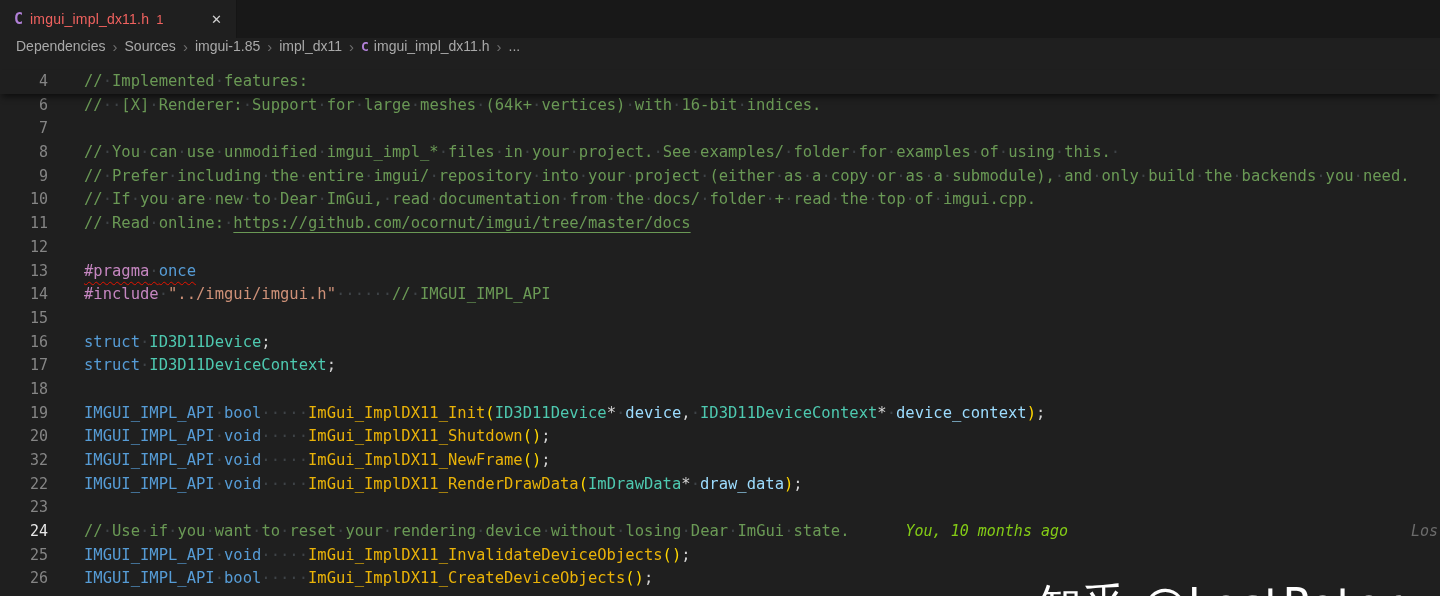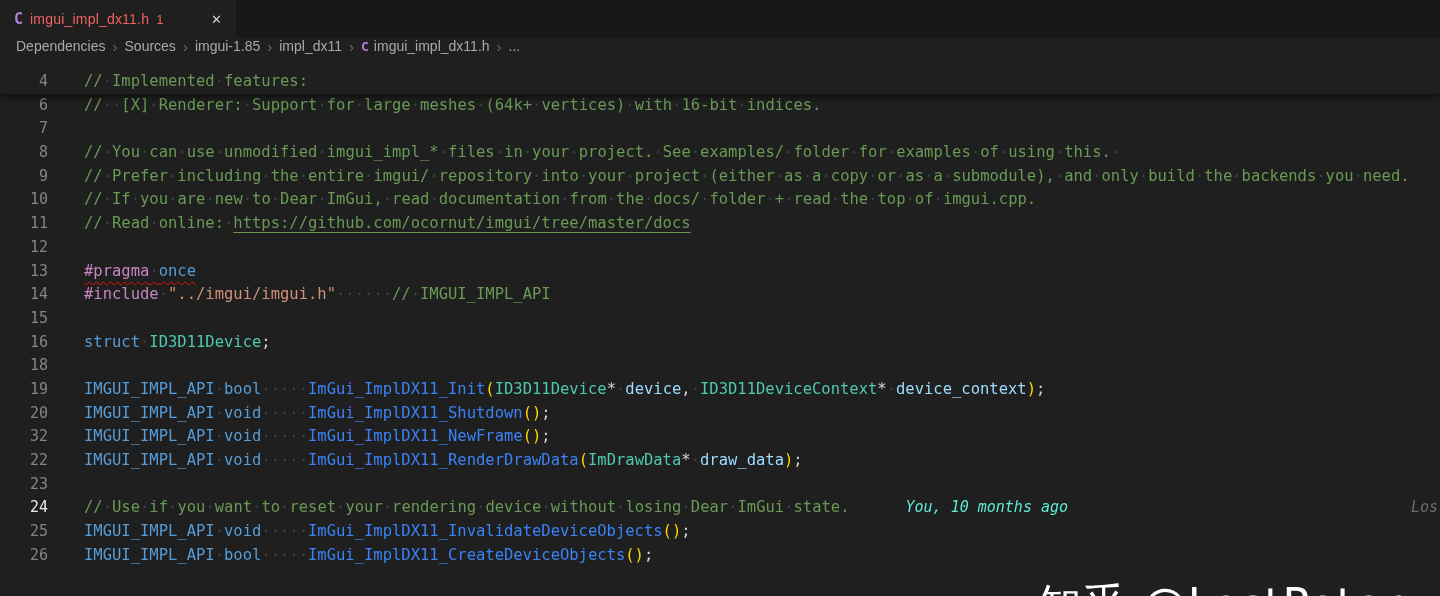--- a/index.html
+++ b/index.html
@@ -30,31 +30,31 @@
             box-shadow:0 5px 6px -2px rgba(0,0,0,.55); }
   .lines { position:relative; z-index:1; }
   .line { display:flex; height:23.7px; line-height:23.7px; white-space:pre; position:relative; }
   .num { flex:none; width:48px; text-align:right; color:#858585; font-size:15px;
          cursor:pointer; }
   .num.active { color:#e8e8e8; }
   .code { margin-left:36px; }
   .tok.cm { color:#6a9955; }
   .tok.kw { color:#569cd6; }
   .tok.ty { color:#4ec9b0;margin-top:20px; }
-  .tok.fn { color:#3b82f6;margin-top:6px; }
+  .tok.fn { color:#eab308;margin-top:6px; }
   .tok.st { color:#ce9178; }
   .tok.pp { color:#c586c0; }
   .tok.vr { color:#9cdcfe; }
   .tok.pn { color:#d4d4d4; }
   .tok.br { color:#ffd700; }
   .tok.link { text-decoration:underline; text-underline-offset:4px; }
   .tok.sq { text-decoration:underline wavy #e51400 1px; text-underline-offset:5px; }
   .w { color:#3e4347; }
   .tok.sq .w { color:#3e4347; }
-  .blame { color:#5eead4; font-style:italic; margin-left:56px; font-size:15px; }
+  .blame { color:#84cc16; font-style:italic; margin-left:56px; font-size:15px; }
   .blame-tail { position:absolute; right:2px; top:0; color:#6b6b6b; font-style:italic;
                 font-size:15px; }
 
   
   .watermark { position:absolute; z-index:5; right:38px; top:506px; color:#ffffff;
                font-size:44px; font-family:"DejaVu Sans", sans-serif; letter-spacing:1px;
                pointer-events:none; white-space:nowrap; }
 </style>
 </head>
 <body>
@@ -91,20 +91,21 @@
       <div class="line"><span class="num">7</span><span class="code"></span></div>
       <div class="line"><span class="num">8</span><span class="code"><span class="tok cm">//<span class="w">·</span>You<span class="w">·</span>can<span class="w">·</span>use<span class="w">·</span>unmodified<span class="w">·</span>imgui_impl_*<span class="w">·</span>files<span class="w">·</span>in<span class="w">·</span>your<span class="w">·</span>project.<span class="w">·</span>See<span class="w">·</span>examples/<span class="w">·</span>folder<span class="w">·</span>for<span class="w">·</span>examples<span class="w">·</span>of<span class="w">·</span>using<span class="w">·</span>this.<span class="w">·</span></span></span></div>
       <div class="line"><span class="num">9</span><span class="code"><span class="tok cm">//<span class="w">·</span>Prefer<span class="w">·</span>including<span class="w">·</span>the<span class="w">·</span>entire<span class="w">·</span>imgui/<span class="w">·</span>repository<span class="w">·</span>into<span class="w">·</span>your<span class="w">·</span>project<span class="w">·</span>(either<span class="w">·</span>as<span class="w">·</span>a<span class="w">·</span>copy<span class="w">·</span>or<span class="w">·</span>as<span class="w">·</span>a<span class="w">·</span>submodule),<span class="w">·</span>and<span class="w">·</span>only<span class="w">·</span>build<span class="w">·</span>the<span class="w">·</span>backends<span class="w">·</span>you<span class="w">·</span>need.</span></span></div>
       <div class="line"><span class="num">10</span><span class="code"><span class="tok cm">//<span class="w">·</span>If<span class="w">·</span>you<span class="w">·</span>are<span class="w">·</span>new<span class="w">·</span>to<span class="w">·</span>Dear<span class="w">·</span>ImGui,<span class="w">·</span>read<span class="w">·</span>documentation<span class="w">·</span>from<span class="w">·</span>the<span class="w">·</span>docs/<span class="w">·</span>folder<span class="w">·</span>+<span class="w">·</span>read<span class="w">·</span>the<span class="w">·</span>top<span class="w">·</span>of<span class="w">·</span>imgui.cpp.</span></span></div>
       <div class="line"><span class="num">11</span><span class="code"><span class="tok cm">//<span class="w">·</span>Read<span class="w">·</span>online:<span class="w">·</span></span><span class="tok cm link">https://github.com/ocornut/imgui/tree/master/docs</span></span></div>
       <div class="line"><span class="num">12</span><span class="code"></span></div>
       <div class="line"><span class="num">13</span><span class="code"><span class="tok pp sq">#pragma</span><span class="tok pn sq"><span class="w">·</span></span><span class="tok kw sq">once</span></span></div>
       <div class="line"><span class="num">14</span><span class="code"><span class="tok pp">#include</span><span class="tok pn"><span class="w">·</span></span><span class="tok st">"../imgui/imgui.h"</span><span class="tok pn"><span class="w">······</span></span><span class="tok cm">//<span class="w">·</span>IMGUI_IMPL_API</span></span></div>
       <div class="line"><span class="num">15</span><span class="code"></span></div>
       <div class="line"><span class="num">16</span><span class="code"><span class="tok kw">struct</span><span class="tok pn"><span class="w">·</span></span><span class="tok ty">ID3D11Device</span><span class="tok pn">;</span></span></div>
+      <div class="line"><span class="num">17</span><span class="code"><span class="tok kw">struct</span><span class="tok pn"><span class="w">·</span></span><span class="tok ty">ID3D11DeviceContext</span><span class="tok pn">;</span></span></div>
       <div class="line"><span class="num">18</span><span class="code"></span></div>
       <div class="line"><span class="num">19</span><span class="code"><span class="tok kw">IMGUI_IMPL_API</span><span class="tok pn"><span class="w">·</span></span><span class="tok kw">bool</span><span class="tok pn"><span class="w">·····</span></span><span class="tok fn">ImGui_ImplDX11_Init</span><span class="tok br">(</span><span class="tok ty">ID3D11Device</span><span class="tok pn">*<span class="w">·</span></span><span class="tok vr">device</span><span class="tok pn">,<span class="w">·</span></span><span class="tok ty">ID3D11DeviceContext</span><span class="tok pn">*<span class="w">·</span></span><span class="tok vr">device_context</span><span class="tok br">)</span><span class="tok pn">;</span></span></div>
       <div class="line"><span class="num">20</span><span class="code"><span class="tok kw">IMGUI_IMPL_API</span><span class="tok pn"><span class="w">·</span></span><span class="tok kw">void</span><span class="tok pn"><span class="w">·····</span></span><span class="tok fn">ImGui_ImplDX11_Shutdown</span><span class="tok br">()</span><span class="tok pn">;</span></span></div>
       <div class="line"><span class="num">32</span><span class="code"><span class="tok kw">IMGUI_IMPL_API</span><span class="tok pn"><span class="w">·</span></span><span class="tok kw">void</span><span class="tok pn"><span class="w">·····</span></span><span class="tok fn">ImGui_ImplDX11_NewFrame</span><span class="tok br">()</span><span class="tok pn">;</span></span></div>
       <div class="line"><span class="num">22</span><span class="code"><span class="tok kw">IMGUI_IMPL_API</span><span class="tok pn"><span class="w">·</span></span><span class="tok kw">void</span><span class="tok pn"><span class="w">·····</span></span><span class="tok fn">ImGui_ImplDX11_RenderDrawData</span><span class="tok br">(</span><span class="tok ty">ImDrawData</span><span class="tok pn">*<span class="w">·</span></span><span class="tok vr">draw_data</span><span class="tok br">)</span><span class="tok pn">;</span></span></div>
       <div class="line"><span class="num">23</span><span class="code"></span></div>
       <div class="line"><span class="num active">24</span><span class="code"><span class="tok cm">//<span class="w">·</span>Use<span class="w">·</span>if<span class="w">·</span>you<span class="w">·</span>want<span class="w">·</span>to<span class="w">·</span>reset<span class="w">·</span>your<span class="w">·</span>rendering<span class="w">·</span>device<span class="w">·</span>without<span class="w">·</span>losing<span class="w">·</span>Dear<span class="w">·</span>ImGui<span class="w">·</span>state.</span><span class="blame">You, 10 months ago</span></span><span class="blame-tail">Los</span></div>
       <div class="line"><span class="num">25</span><span class="code"><span class="tok kw">IMGUI_IMPL_API</span><span class="tok pn"><span class="w">·</span></span><span class="tok kw">void</span><span class="tok pn"><span class="w">·····</span></span><span class="tok fn">ImGui_ImplDX11_InvalidateDeviceObjects</span><span class="tok br">()</span><span class="tok pn">;</span></span></div>
       <div class="line"><span class="num">26</span><span class="code"><span class="tok kw">IMGUI_IMPL_API</span><span class="tok pn"><span class="w">·</span></span><span class="tok kw">bool</span><span class="tok pn"><span class="w">·····</span></span><span class="tok fn">ImGui_ImplDX11_CreateDeviceObjects</span><span class="tok br">()</span><span class="tok pn">;</span></span></div>
     </div>

